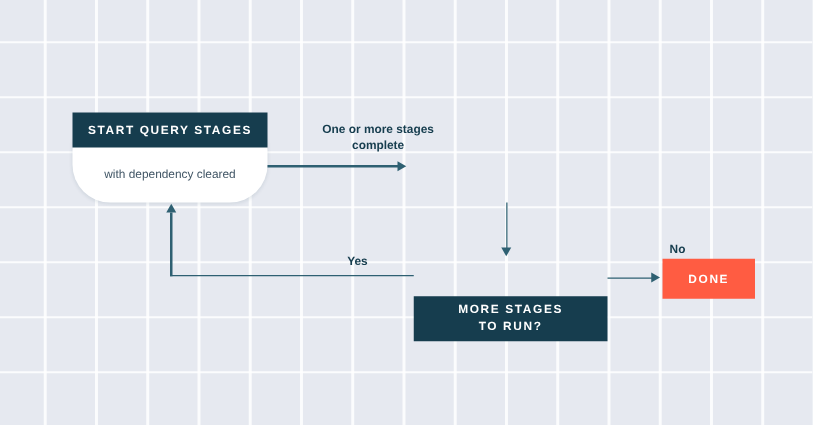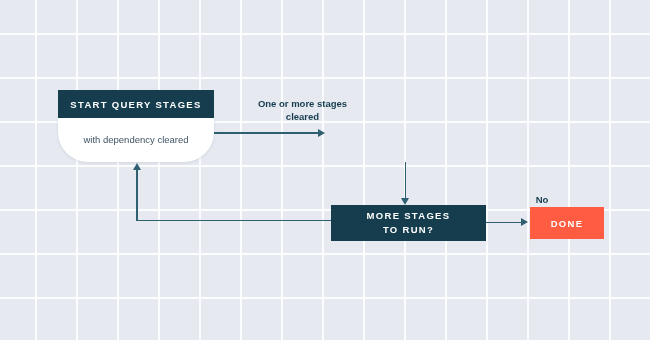--- a/index.html
+++ b/index.html
@@ -72,20 +72,21 @@
     background: #163d4e;
     color: #ffffff;
     display: flex;
     flex-direction: column;
     justify-content: center;
     font-size: 9.5px;
     font-weight: bold;
     letter-spacing: 1.3px;
     line-height: 1.5;
     text-align: center;
+    margin-top: 32px;
   }
   
   .node-done {
     background: #ff5c42;
     color: #ffffff;
     display: flex;
     align-items: center;
     justify-content: center;
     font-size: 9.5px;
     font-weight: bold;
@@ -153,27 +154,28 @@
   </div>
 
   <div class="node node-done" style="left:530px; top:207px; width:74px; height:32px;">
     <span>DONE</span>
   </div>
 
   <div class="edge edge-h" style="left:214px; top:132px; width:105px;"></div>
   <div class="arrowhead arrow-right" style="left:318px; top:128.5px;"></div>
   <div class="edge-label" style="left:214px; top:97px; width:105px;">
     <div>One or more stages</div>
-    <div>cleared</div>
+    <div>complete</div>
   </div>
 
   <div class="edge edge-v" style="left:404.5px; top:162px; height:37px;"></div>
   <div class="arrowhead arrow-down" style="left:401px; top:198px;"></div>
 
   <div class="edge edge-h" style="left:486px; top:221.5px; width:36px;"></div>
   <div class="arrowhead arrow-right" style="left:521px; top:218px;"></div>
   <div class="edge-label" style="left:486px; top:193px; width:40px;">No</div>
 
   <div class="edge edge-h" style="left:136px; top:219.5px; width:195px;"></div>
   <div class="edge edge-v" style="left:136px; top:170px; height:51px;"></div>
   <div class="arrowhead arrow-up" style="left:133px; top:163px;"></div>
+  <div class="edge-label" style="left:205px; top:203px; width:90px;">Yes</div>
 
 </div>
 
 </body></html>

